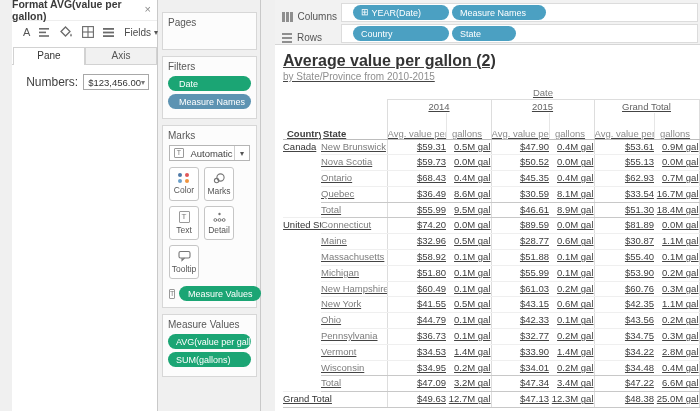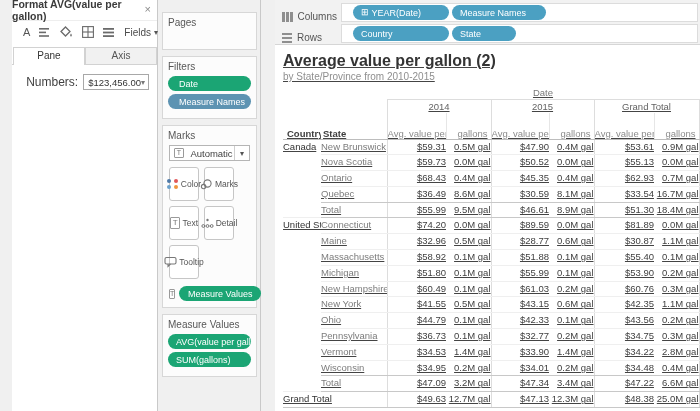--- a/index.html
+++ b/index.html
@@ -38,21 +38,21 @@
   .pill.blue  { background:#5d93b2; }
   .pill.shelfblue { background:#4ba0c2; }
   .filters-card .pill, .mv-card .pill { padding-left:11px; }
 
   
   .marks-dd { height:16px; border:1px solid #b5b5b5; background:#fff; display:flex; align-items:center; padding-left:4px; margin:1px 1px 6px 1px; }
   .tbox { display:inline-block; border:1px solid #9a9a9a; color:#777; font-size:7px; line-height:8px; width:10px; text-align:center; border-radius:1px; background:#fff; }
   .marks-dd .dd-label { flex:1; font-size:9.5px; color:#3f3f3f; padding-left:5px;text-align:center; }
   .marks-dd .dd-caret { width:15px; align-self:stretch; border-left:1px solid #cfcfcf; display:flex; align-items:center; justify-content:center; font-size:8px; color:#555; }
   .mark-btn-grid { display:flex; flex-wrap:wrap; gap:5px; padding:0 1px; margin-bottom:7px; }
-  .mark-btn { width:30px; height:34px; border:1px solid #c6c6c6; border-radius:3px; background:#fff; display:flex; flex-direction:row; align-items:center; justify-content:center; gap:2px; }
+  .mark-btn { width:30px; height:34px; border:1px solid #c6c6c6; border-radius:3px; background:#fff; display:flex; flex-direction:column; align-items:center; justify-content:center; gap:2px; }
   .mark-btn .lbl { font-size:8.5px; color:#555; }
   .color-dots { display:grid; grid-template-columns:5px 5px; grid-gap:2px; }
   .color-dots i { width:4px; height:4px; border-radius:50%; display:block; }
   .enc-row { display:flex; align-items:center; gap:4px; padding:0 1px; }
   .enc-row .pill { flex:0 0 auto; width:82px; justify-content:center; margin-bottom:0; }
 
   
   .main { position:absolute; left:275px; top:0; width:425px; height:411px; background:#fff; }
   .shelves { height:45px; background:#f2f2f2; border-bottom:1px solid #d6d6d6; padding-top:3px; }
   .shelf { height:19px; margin:0 2px 2px 2px; display:flex; align-items:stretch; }
@@ -69,21 +69,21 @@
   .sheet-title { font-size:16px; line-height:17px; font-weight:bold; color:#343434; }
   .sheet-subtitle { font-size:10px; line-height:12px; color:#8f8f8f; margin-top:2px; }
 
   table.viz { border-collapse:collapse; table-layout:fixed; width:416px; margin-top:4px; font-size:9.5px; }
   table.viz th, table.viz td { font-weight:normal; padding:0; overflow:hidden; white-space:nowrap; }
   .date-row th { height:12px; font-size:9.5px; color:#787878; text-align:center; }
   .year-row th { height:14px; font-size:9.5px; font-weight:bold; color:#636363; text-align:center; }
   .year-row th.yr { border-top:1px solid #ddd;margin-top:36px; }
   .sub-row th { height:26px; font-size:9.5px; color:#8c8c8c; vertical-align:bottom; padding-bottom:2px; }
   .sub-row th.mh { text-align:right; line-height:11px; padding-right:10px; }
-  .sub-row th.galh { text-align:right; padding-right:3px; border-left:1px solid #e6e6e6; }
+  .sub-row th.galh { padding-right:3px; border-left:1px solid #e6e6e6; }
   .sub-row th { border-bottom:1px solid #bdbdbd; }
   .sub-row th.ch { text-align:left; color:#3d3d3d; font-weight:bold; padding-left:4px; }
   .sub-row th.sh { padding-left:2px; }
   .gs { border-left:1px solid #ddd; }
   .lastc { border-right:1px solid #ddd; }
   table.viz td { height:14.8px; line-height:14.8px; border-bottom:1px solid #efefef; }
   td.country { color:#333; vertical-align:top; padding-left:4px; white-space:normal; line-height:11px; padding-top:2px; border-bottom:1px solid #c8c8c8; }
   td.state { color:#7c7c7c; padding-left:2px; }
   td.num { text-align:right; color:#3e3e3e; }
   td.avg { padding-right:11px; }

